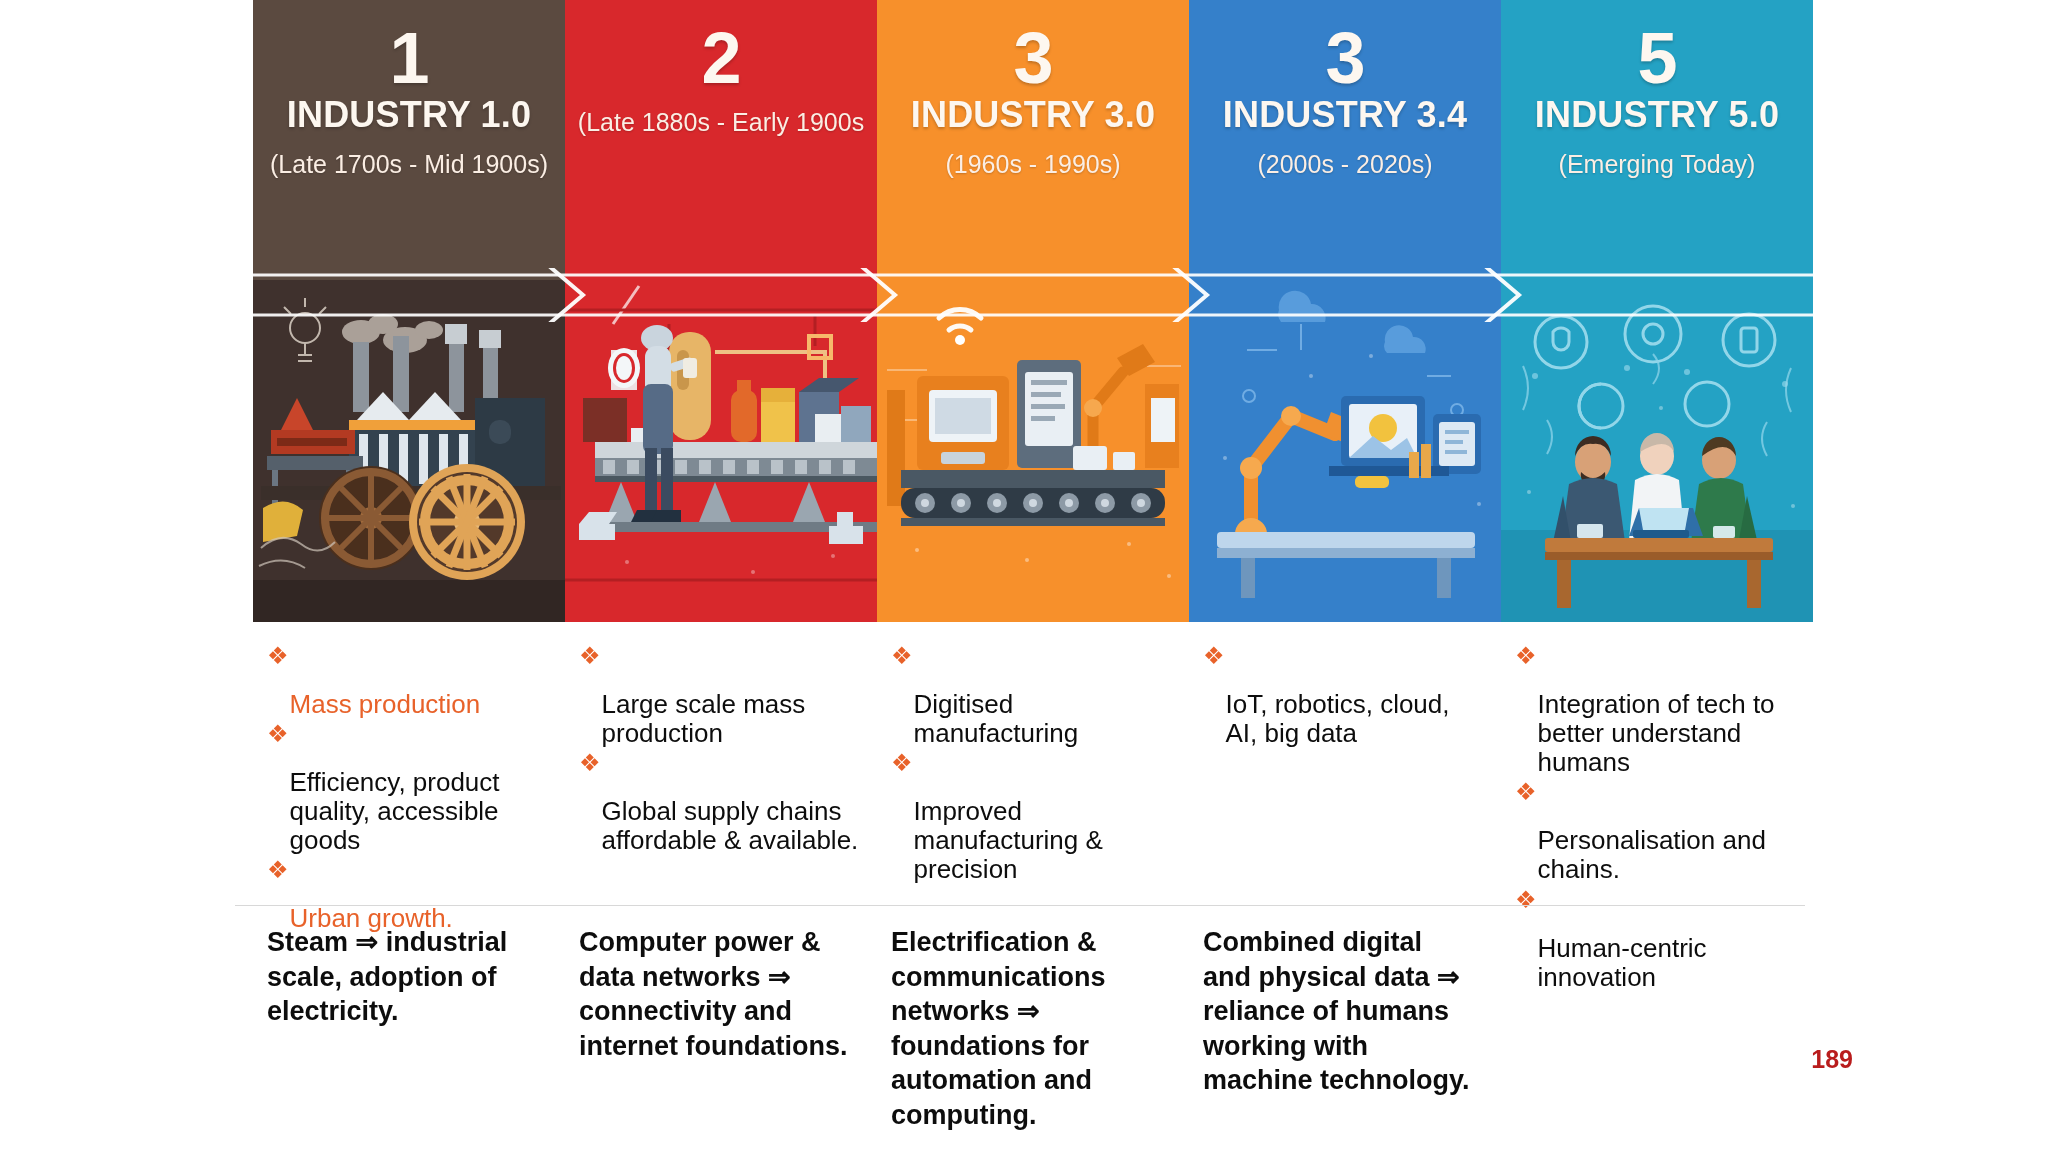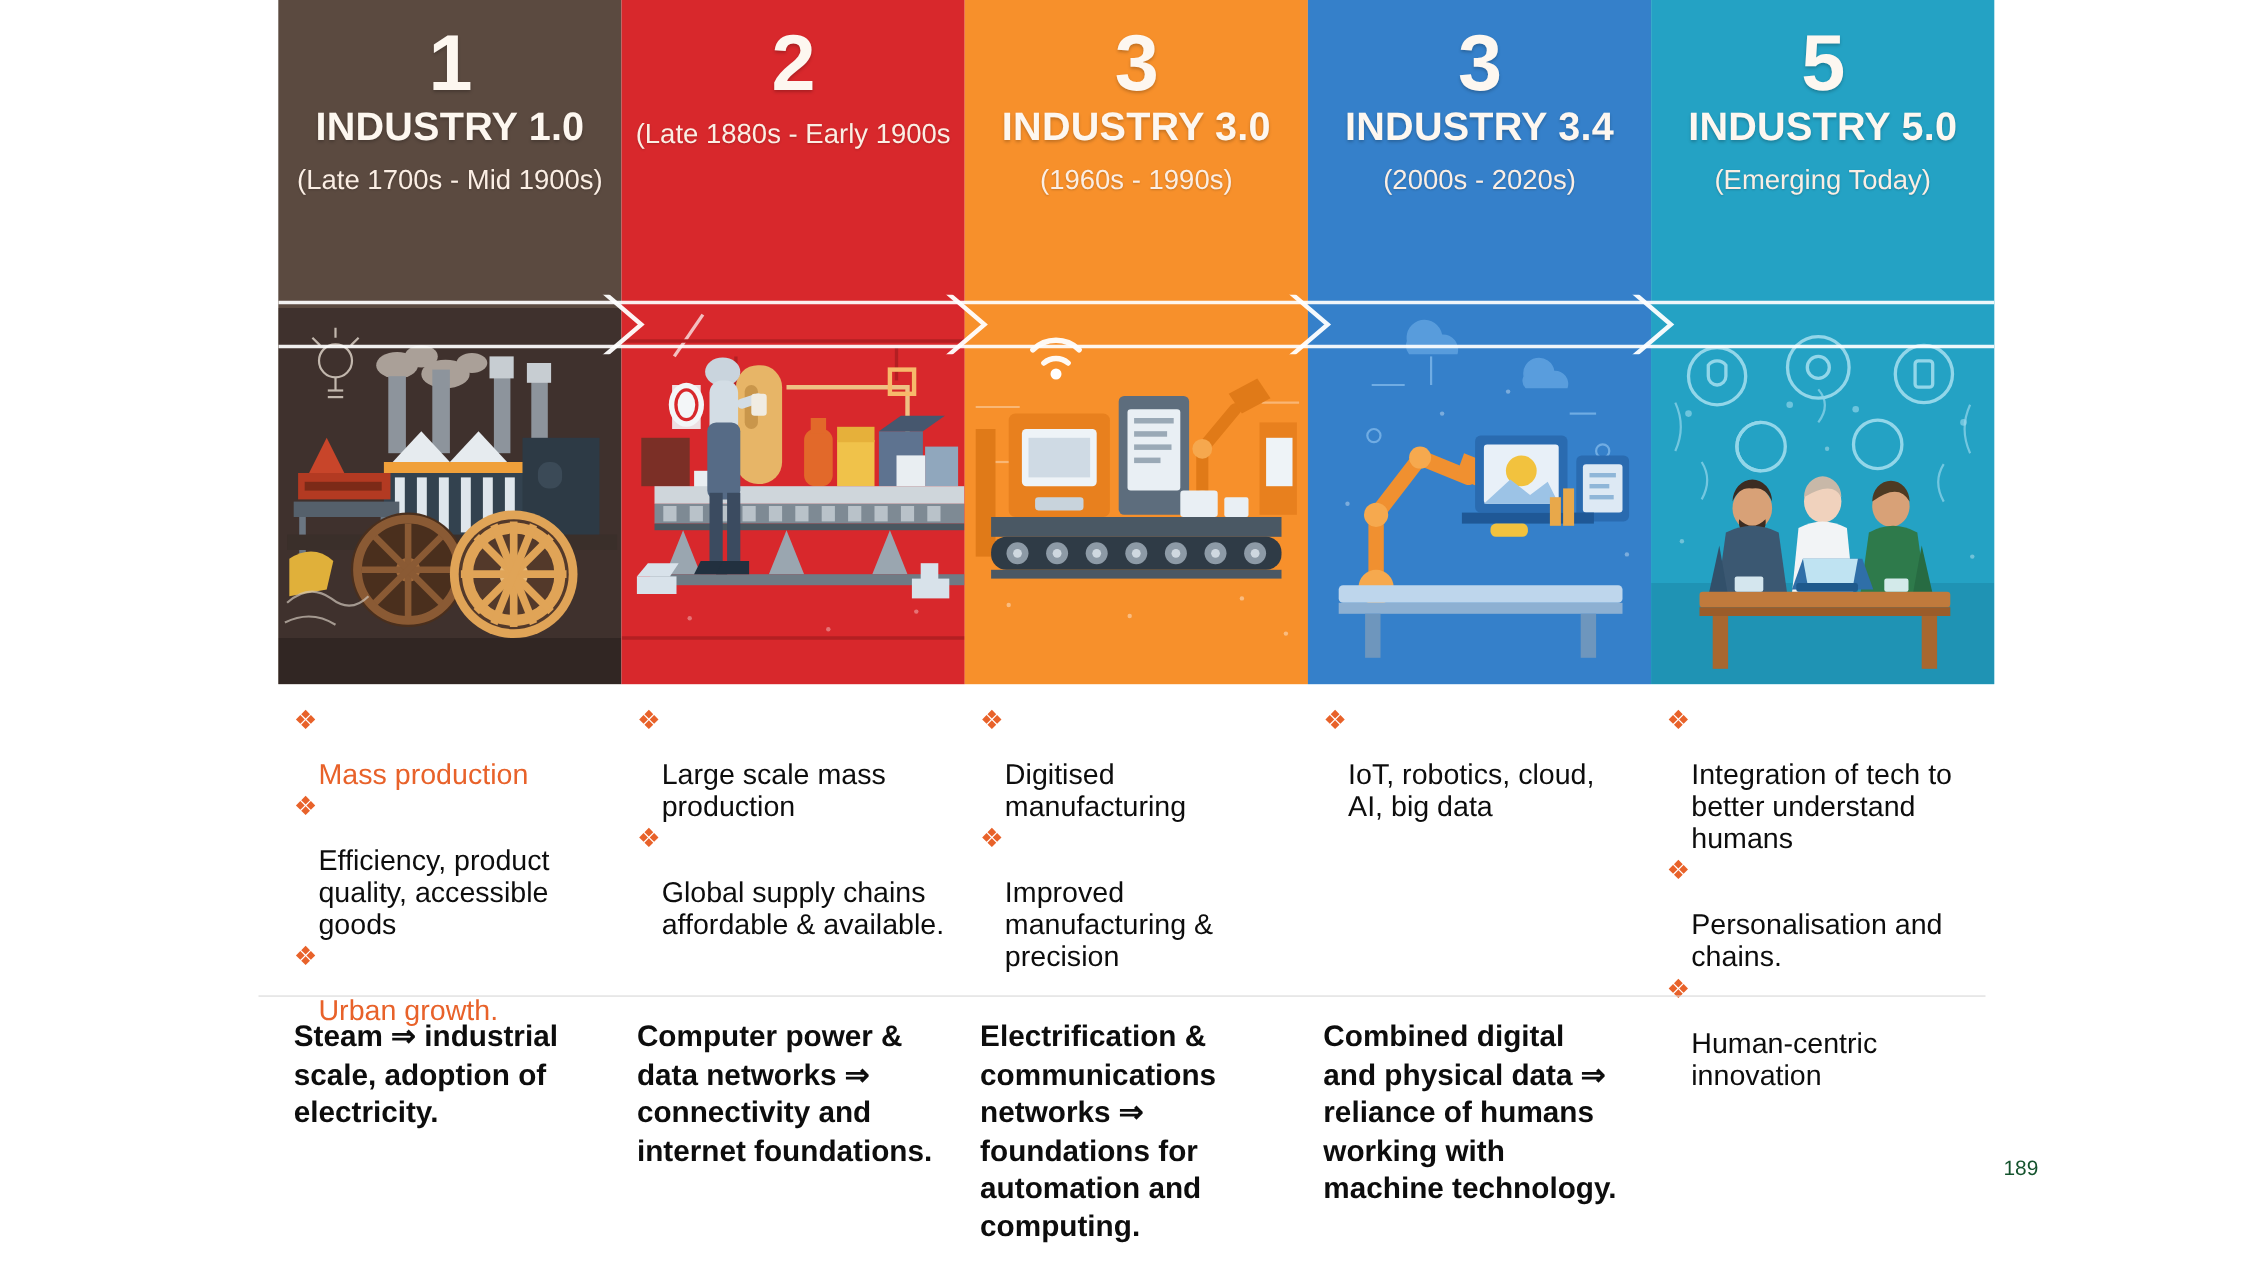--- a/index.html
+++ b/index.html
@@ -131,22 +131,23 @@
     box-sizing: border-box;
     font-size: 27px;
     line-height: 1.28;
     color: #0d0d0d;
   }
 
   
   .pagenum {
     position: absolute;
     right: 195px; bottom: 78px;
-    font-size: 19px;
-    color: #14532d;
+    font-size: 25px;
+    color: #b91c1c;
+    font-weight: bold;
   }
 </style>
 </head>
 <body>
 
 <div id="slide">
 
   <div class="band" id="band">
       <div class="col" style="background: rgb(91, 74, 64);">
         <div class="col-header">

